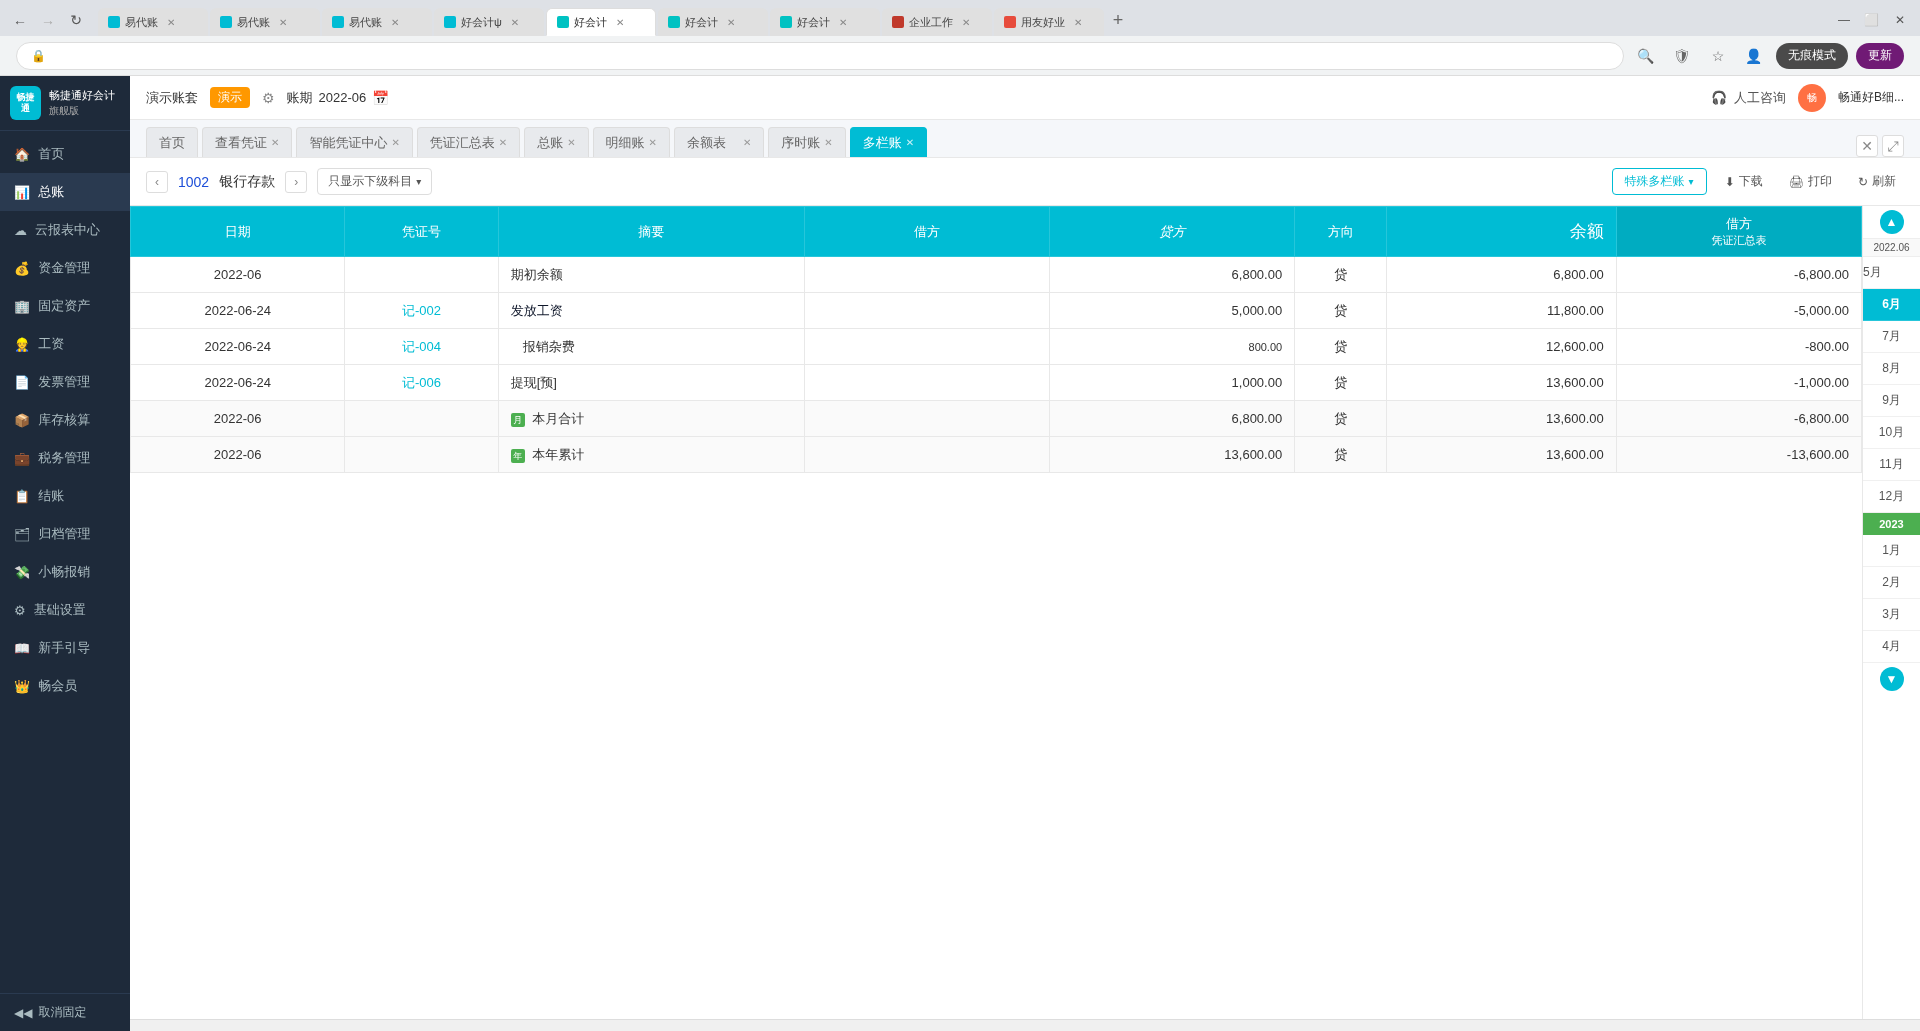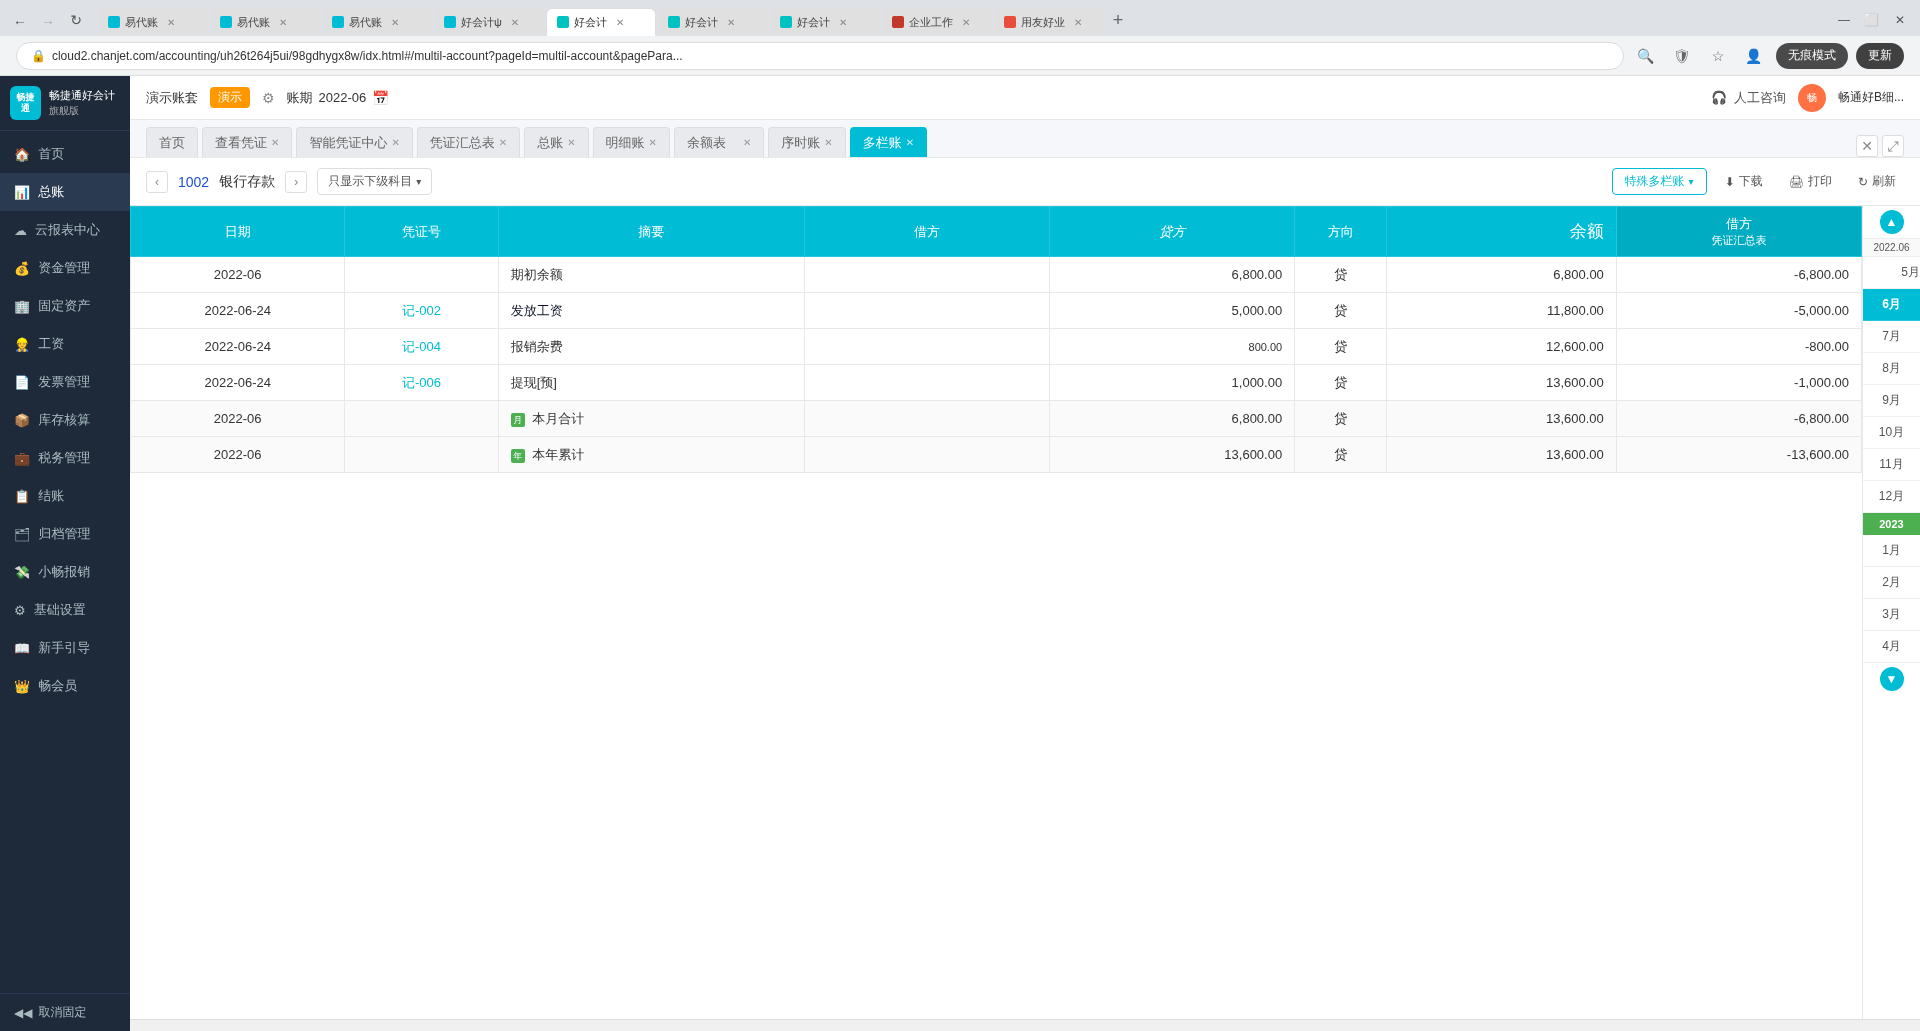--- a/index.html
+++ b/index.html
@@ -66,30 +66,29 @@
   <div style="display:flex;gap:4px;align-items:center;margin-bottom:4px;">
     <div style="width:24px;height:24px;display:flex;align-items:center;justify-content:center;color:#555;font-size:12px;cursor:pointer;">—</div>
     <div style="width:24px;height:24px;display:flex;align-items:center;justify-content:center;color:#555;font-size:12px;cursor:pointer;">⬜</div>
     <div style="width:24px;height:24px;display:flex;align-items:center;justify-content:center;color:#555;font-size:12px;cursor:pointer;">✕</div>
   </div>
 </div>
 
 <div style="background:#f1f3f4;height:40px;display:flex;align-items:center;padding:0 16px;gap:8px;border-bottom:1px solid #ddd;">
   <div style="flex:1;height:28px;background:#fff;border:1px solid #ddd;border-radius:14px;display:flex;align-items:center;padding:0 14px;font-size:12px;color:#333;">
     <span style="margin-right:6px;color:#555;">🔒</span>
-    <span>cloud2.chanjet.com/accounting/uh26t264j5ui/98gdhygx8w/idx.html#/multil-account?pageId=multil-account&amp;pagePara...</span>
   </div>
   <div style="width:28px;height:28px;display:flex;align-items:center;justify-content:center;border-radius:50%;color:#666;cursor:pointer;font-size:14px;">🔍</div>
   <div style="width:28px;height:28px;display:flex;align-items:center;justify-content:center;border-radius:50%;color:#666;cursor:pointer;font-size:14px;">🛡</div>
   <div style="width:28px;height:28px;display:flex;align-items:center;justify-content:center;border-radius:50%;color:#666;cursor:pointer;font-size:14px;">☆</div>
   <div style="width:28px;height:28px;display:flex;align-items:center;justify-content:center;border-radius:50%;color:#666;cursor:pointer;font-size:14px;">👤</div>
   <div style="background:#4a4a4a;color:#fff;border-radius:14px;padding:0 12px;height:26px;display:flex;align-items:center;font-size:12px;gap:4px;cursor:pointer;">
     <span>无痕模式</span>
   </div>
-  <div style="background:#404040;color:#fff;border-radius:14px;padding:0 12px;height:26px;display:flex;align-items:center;font-size:12px;cursor:pointer;">
+  <div style="background:#701a75;color:#fff;border-radius:14px;padding:0 12px;height:26px;display:flex;align-items:center;font-size:12px;cursor:pointer;">
     <span>更新</span>
   </div>
 </div>
 
 <div style="display:flex;height:955px;overflow:hidden;">
 
   <div style="width:130px;background:#1e2a3a;color:#fff;display:flex;flex-direction:column;flex-shrink:0;">
     <div style="padding:10px;display:flex;align-items:center;gap:8px;border-bottom:1px solid #2a3a50;">
       <div style="width:31px;height:34px;background:#00bcd4;border-radius:6px;display:flex;align-items:center;justify-content:center;font-size:9px;color:#fff;font-weight:bold;text-align:center;line-height:1.2;">畅捷<br>通</div>
       <div style="font-size:11px;color:#fff;line-height:1.4;">
@@ -341,21 +340,21 @@
               </td>
             </tr>
 
             <tr style="height:36px;border-bottom:1px solid #e8e8e8;">
               <td style="border:1px solid #e8e8e8;padding:0 12px;font-size:13px;color:#333;text-align:center;">
                 <span>2022-06-24</span>
               </td>
               <td style="border:1px solid #e8e8e8;padding:0 12px;font-size:13px;color:#00bcd4;text-align:center;cursor:pointer;">
                 <span>记-004</span>
               </td>
-              <td style="border:1px solid #e8e8e8;padding:0 12px;font-size:13px;color:#333;text-align:left;">
+              <td style="border:1px solid #e8e8e8;padding:0 24px;font-size:13px;color:#333;text-align:left;">
                 <span>报销杂费</span>
               </td>
               <td style="border:1px solid #e8e8e8;padding:0 12px;font-size:13px;color:#333;text-align:right;"></td>
               <td style="border:1px solid #e8e8e8;padding:0 12px;font-size:11px;color:#333;text-align:right;">
                 <span>800.00</span>
               </td>
               <td style="border:1px solid #e8e8e8;padding:0 12px;font-size:13px;color:#333;text-align:center;">
                 <span>贷</span>
               </td>
               <td style="border:1px solid #e8e8e8;padding:0 12px;font-size:13px;color:#333;text-align:right;">
@@ -444,21 +443,21 @@
 
       <div style="width:58px;background:#fff;border-left:1px solid #e8e8e8;display:flex;flex-direction:column;align-items:center;overflow-y:auto;flex-shrink:0;">
 
         <div style="width:100%;text-align:center;padding:4px 0;cursor:pointer;">
           <div style="width:24px;height:24px;border-radius:50%;background:#00bcd4;display:flex;align-items:center;justify-content:center;color:#fff;font-size:12px;margin:0 auto;">▲</div>
         </div>
 
         <div style="width:100%;font-size:10px;color:#555;text-align:center;padding:3px 0;background:#f9f9f9;border-top:1px solid #eee;border-bottom:1px solid #eee;">
           <span>2022.06</span>
         </div>
-        <div style="width:100%;text-align:right;padding:7px 0;font-size:12px;color:#555;cursor:pointer;border-bottom:1px solid #f0f0f0;">5月</div>
+        <div style="width:100%;text-align:left;padding:7px 0;font-size:12px;color:#555;cursor:pointer;border-bottom:1px solid #f0f0f0;">5月</div>
         <div style="width:100%;text-align:center;padding:7px 0;font-size:12px;color:#fff;cursor:pointer;background:#00bcd4;border-bottom:1px solid #26c6da;font-weight:bold;">6月</div>
         <div style="width:100%;text-align:center;padding:7px 0;font-size:12px;color:#555;cursor:pointer;border-bottom:1px solid #f0f0f0;">7月</div>
         <div style="width:100%;text-align:center;padding:7px 0;font-size:12px;color:#555;cursor:pointer;border-bottom:1px solid #f0f0f0;">8月</div>
         <div style="width:100%;text-align:center;padding:7px 0;font-size:12px;color:#555;cursor:pointer;border-bottom:1px solid #f0f0f0;">9月</div>
         <div style="width:100%;text-align:center;padding:7px 0;font-size:12px;color:#555;cursor:pointer;border-bottom:1px solid #f0f0f0;">10月</div>
         <div style="width:100%;text-align:center;padding:7px 0;font-size:12px;color:#555;cursor:pointer;border-bottom:1px solid #f0f0f0;">11月</div>
         <div style="width:100%;text-align:center;padding:7px 0;font-size:12px;color:#555;cursor:pointer;border-bottom:1px solid #f0f0f0;">12月</div>
 
         <div style="width:100%;font-size:11px;color:#fff;text-align:center;padding:5px 0;background:#4caf50;font-weight:bold;">2023</div>
         <div style="width:100%;text-align:center;padding:7px 0;font-size:12px;color:#555;cursor:pointer;border-bottom:1px solid #f0f0f0;">1月</div>

